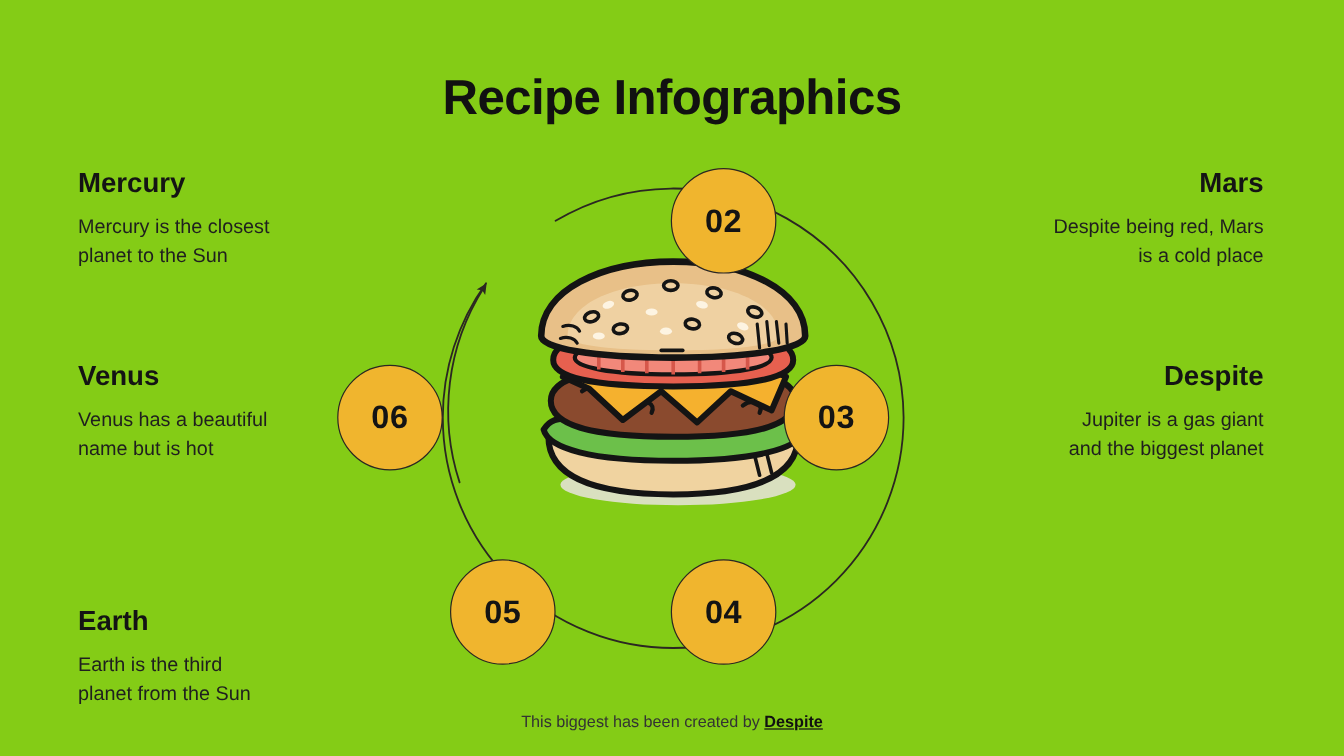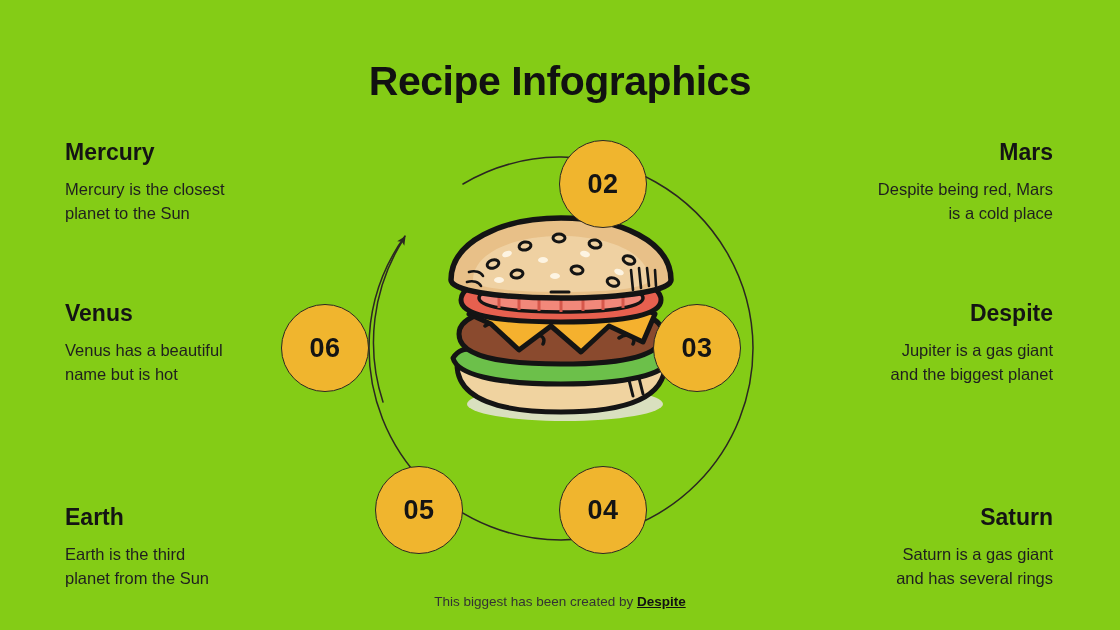--- a/index.html
+++ b/index.html
@@ -150,25 +150,20 @@
     <div class="body">Despite being red, Mars
 is a cold place</div>
   </div>
 
   <div class="block right row2">
     <div class="head">Despite</div>
     <div class="body">Jupiter is a gas giant
 and the biggest planet</div>
   </div>
 
-  <div class="block right row3">
-    <div class="head">Saturn</div>
-    <div class="body">Saturn is a gas giant
-and has several rings</div>
-  </div>
 
   <div class="diagram">
 
     <svg width="512" height="512" viewBox="0 0 512 512">
       <defs>
         <marker id="arrowHead" markerWidth="7" markerHeight="7" refX="3.2" refY="3.2" orient="auto" markerUnits="strokeWidth">
           <path d="M0.4,0.4 L6.4,3.2 L0.4,6 L1.8,3.2 Z" fill="#2b2722"></path>
         </marker>
       </defs>
 

